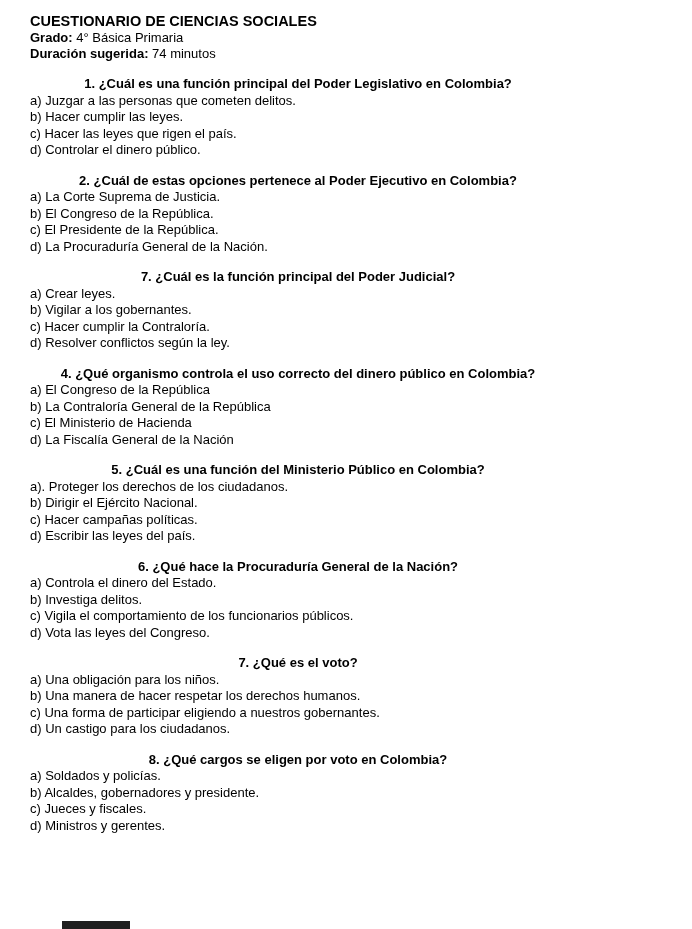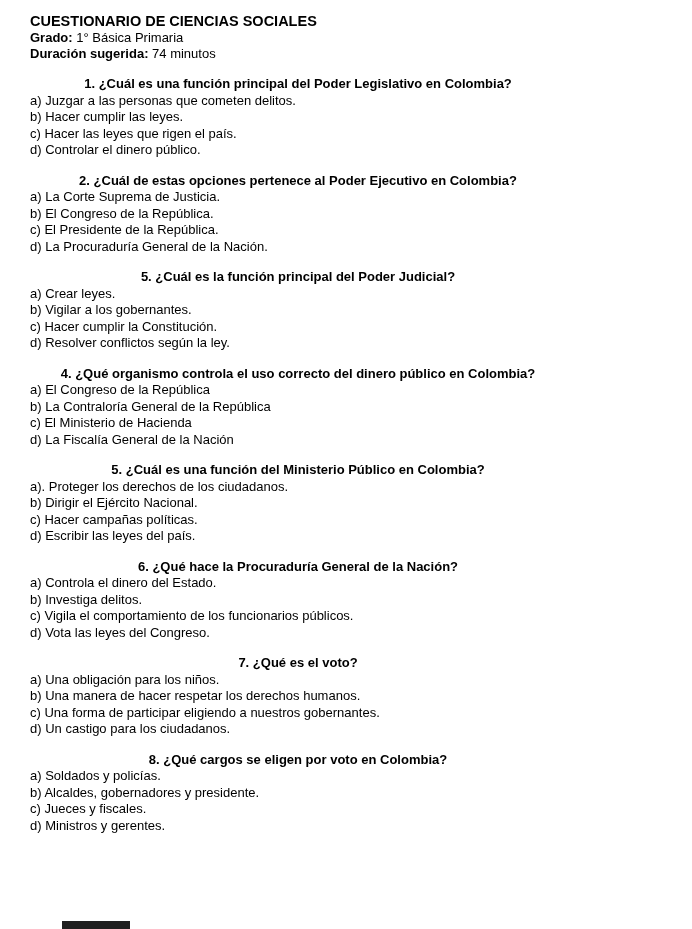--- a/index.html
+++ b/index.html
@@ -55,21 +55,21 @@
     background: #1f1f1f;
   }
 </style>
 </head>
 <body>
 
 <div class="page">
 
   <h1 class="doc-title">CUESTIONARIO DE CIENCIAS SOCIALES</h1>
 
-  <div class="meta-line"><span class="label">Grado:</span><span> 1° Básica Primaria</span></div>
+  <div class="meta-line"><span class="label">Grado:</span><span> 4° Básica Primaria</span></div>
 
   <div class="meta-line"><span class="label">Duración sugerida:</span><span> 74 minutos</span></div>
 
 
   <div class="question">
     <div class="q-title">1. ¿Cuál es una función principal del Poder Legislativo en Colombia?</div>
     <div class="q-option">a) Juzgar a las personas que cometen delitos.</div>
     <div class="q-option">b) Hacer cumplir las leyes.</div>
     <div class="q-option">c) Hacer las leyes que rigen el país.</div>
     <div class="q-option">d) Controlar el dinero público.</div>
@@ -77,24 +77,24 @@
 
   <div class="question">
     <div class="q-title">2. ¿Cuál de estas opciones pertenece al Poder Ejecutivo en Colombia?</div>
     <div class="q-option">a) La Corte Suprema de Justicia.</div>
     <div class="q-option">b) El Congreso de la República.</div>
     <div class="q-option">c) El Presidente de la República.</div>
     <div class="q-option">d) La Procuraduría General de la Nación.</div>
   </div>
 
   <div class="question">
-    <div class="q-title">5. ¿Cuál es la función principal del Poder Judicial?</div>
+    <div class="q-title">7. ¿Cuál es la función principal del Poder Judicial?</div>
     <div class="q-option">a) Crear leyes.</div>
     <div class="q-option">b) Vigilar a los gobernantes.</div>
-    <div class="q-option">c) Hacer cumplir la Constitución.</div>
+    <div class="q-option">c) Hacer cumplir la Contraloría.</div>
     <div class="q-option">d) Resolver conflictos según la ley.</div>
   </div>
 
   <div class="question">
     <div class="q-title">4. ¿Qué organismo controla el uso correcto del dinero público en Colombia?</div>
     <div class="q-option">a) El Congreso de la República</div>
     <div class="q-option">b) La Contraloría General de la República</div>
     <div class="q-option">c) El Ministerio de Hacienda</div>
     <div class="q-option">d) La Fiscalía General de la Nación</div>
   </div>

